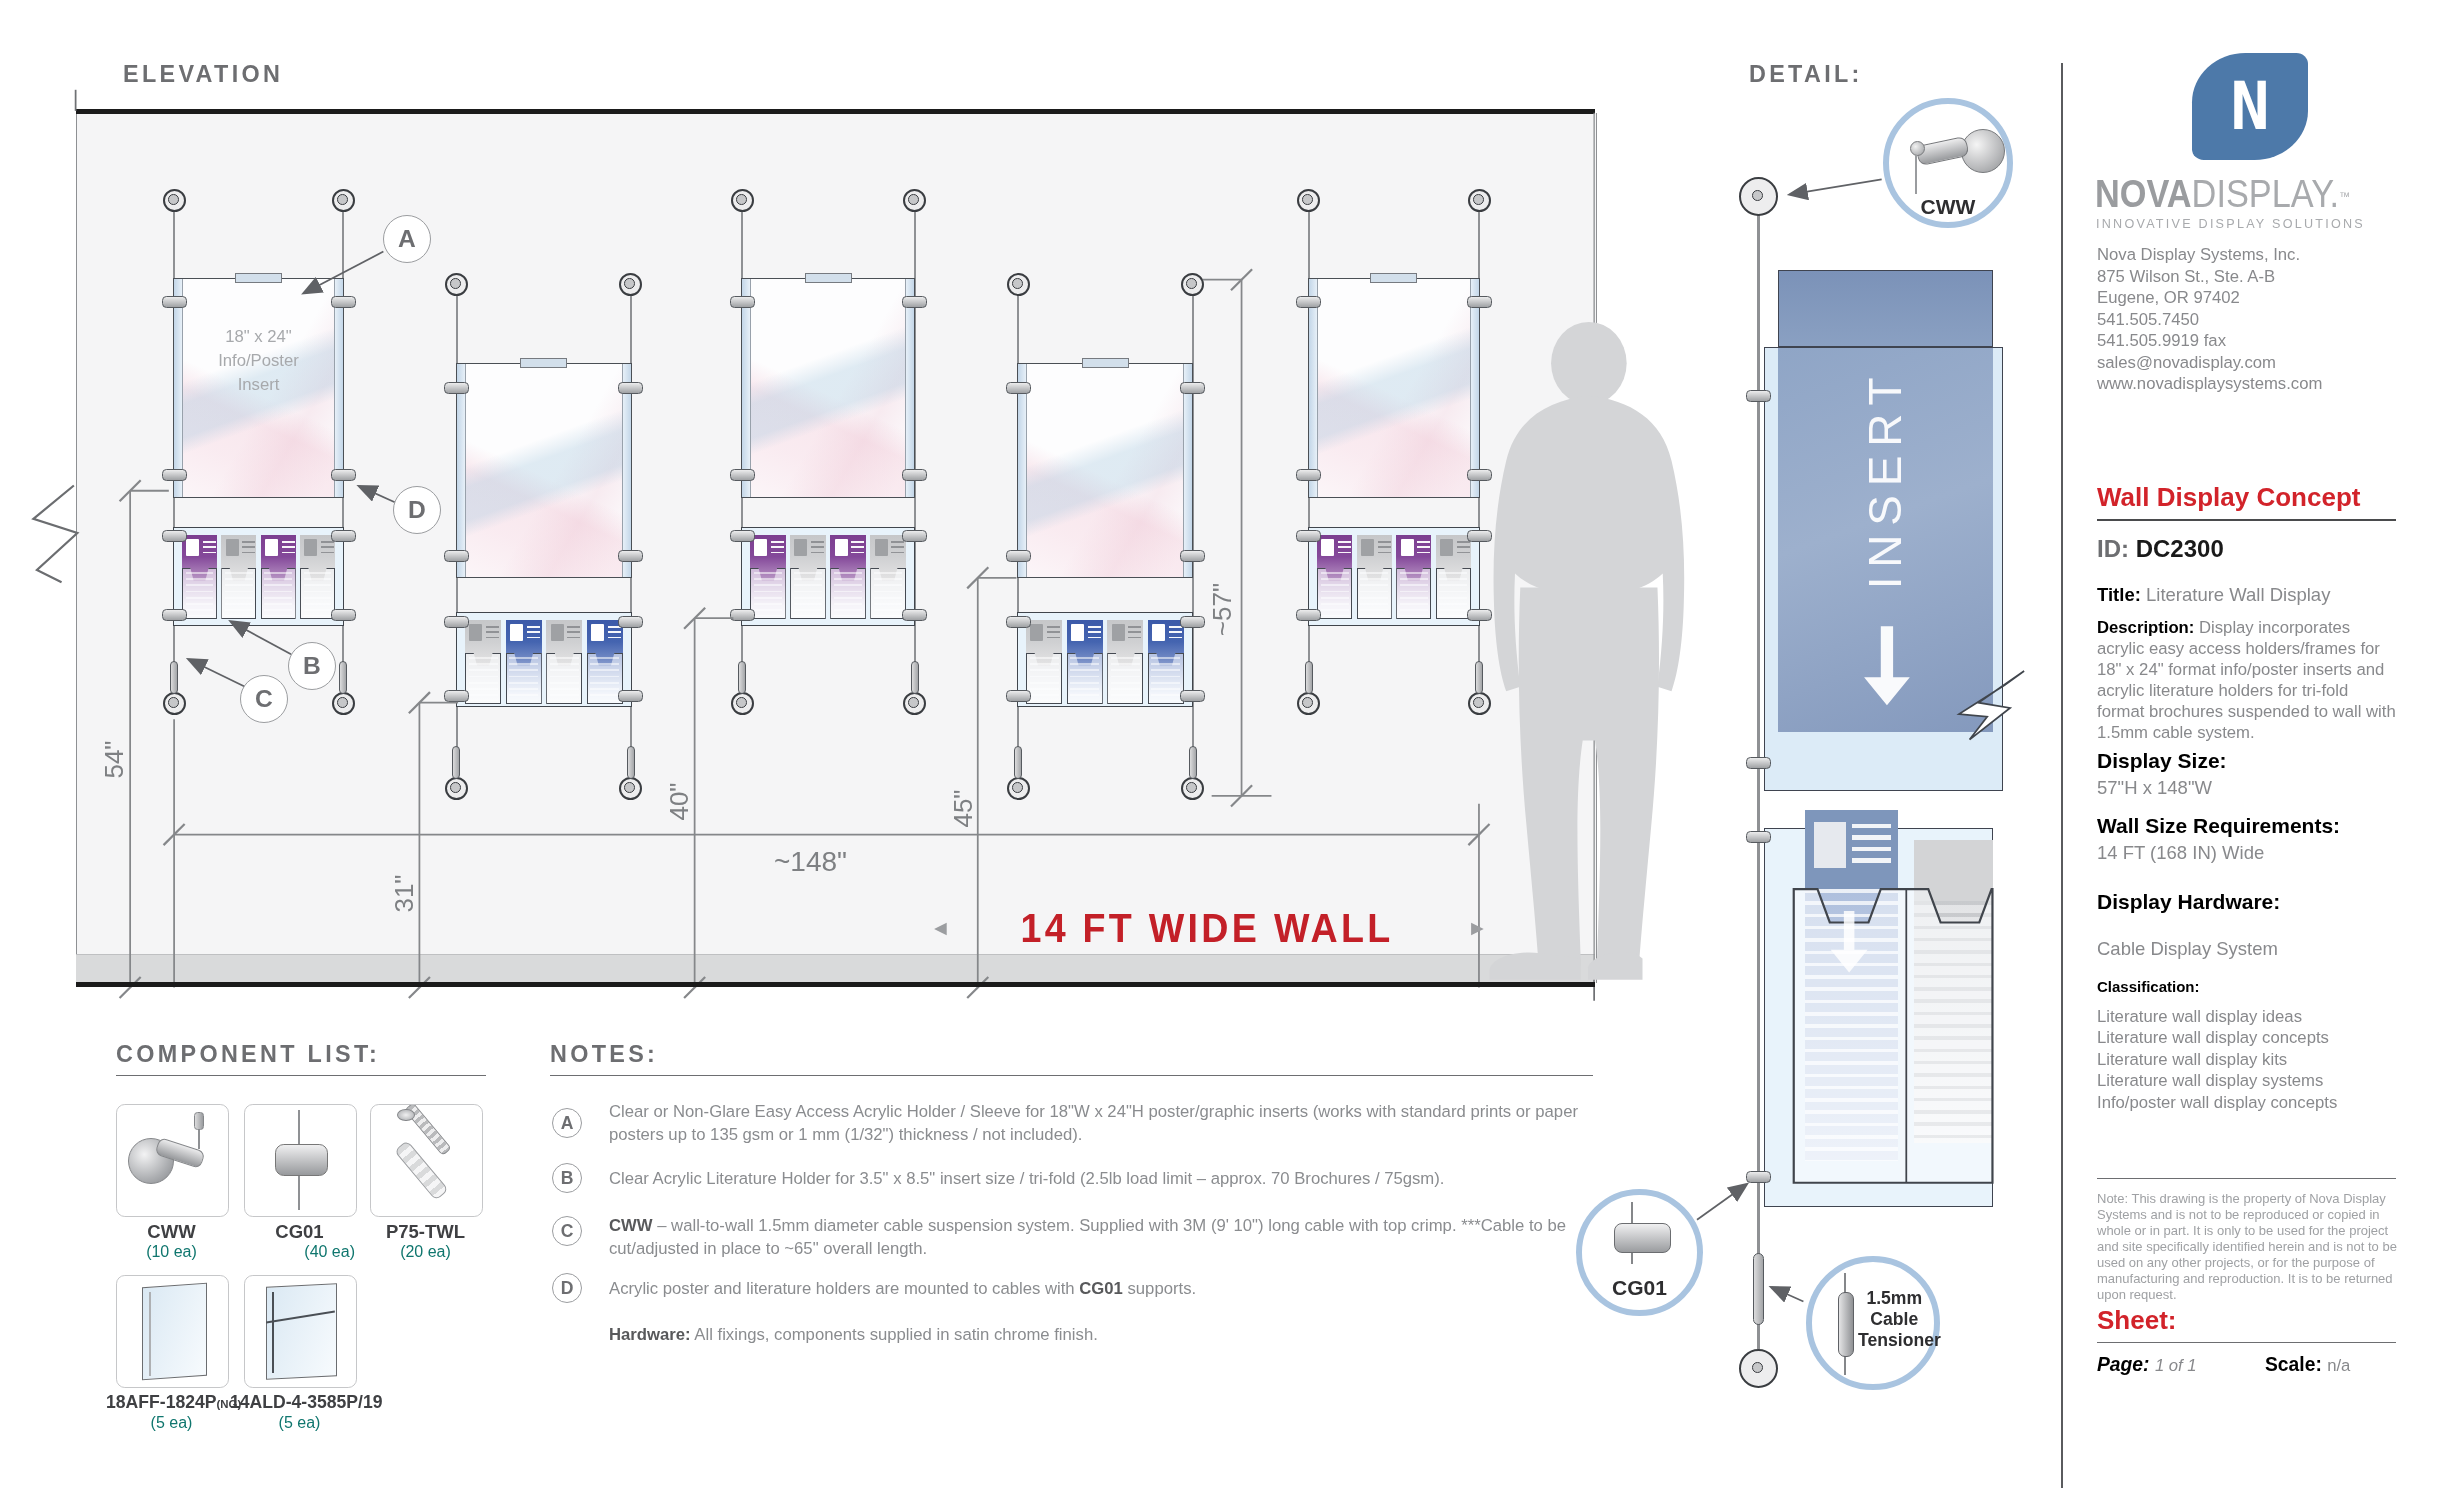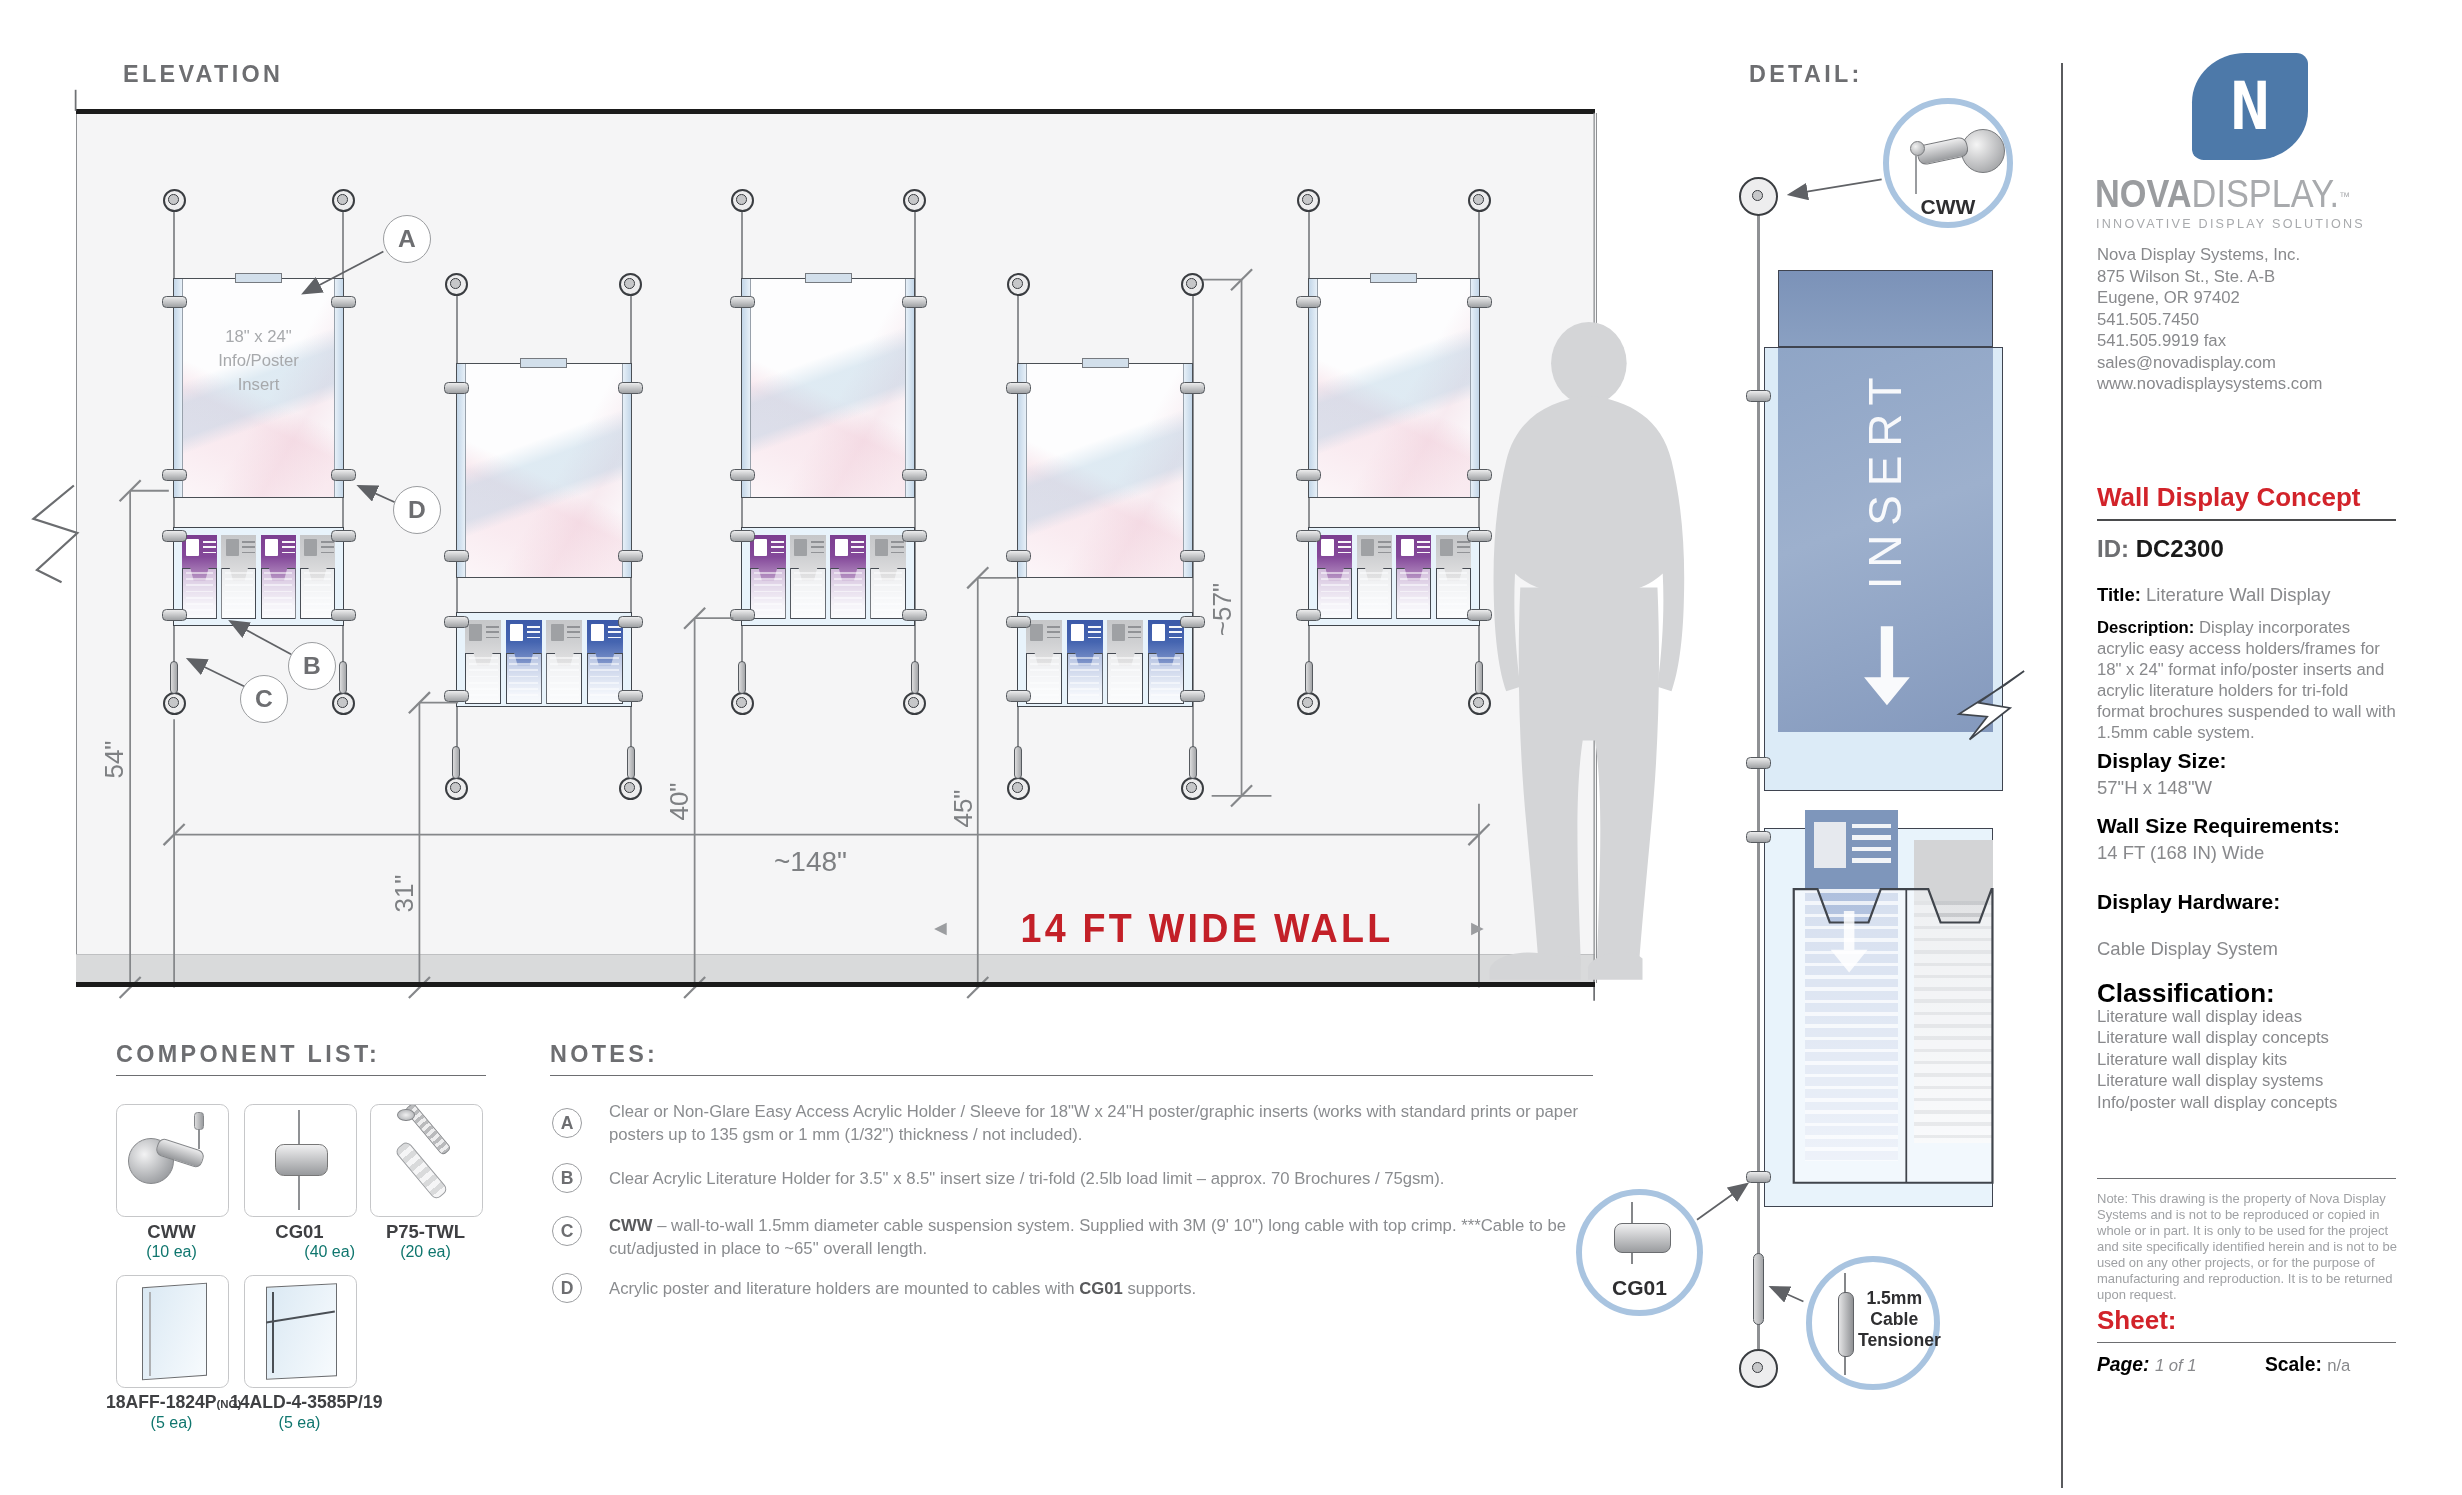--- a/index.html
+++ b/index.html
@@ -507,20 +507,21 @@
   <div class="ncirc" style="left:552px;top:1216px;">
       <span>C</span>
     </div>
   <div class="notetxt" style="left:609px;top:1214px;"><b>CWW</b><span> – wall-to-wall 1.5mm diameter cable suspension system. Supplied with 3M (9' 10") long cable with top crimp. ***Cable to be cut/adjusted in place to ~65" overall length.</span></div>
 
   <div class="ncirc" style="left:552px;top:1273px;">
       <span>D</span>
     </div>
   <div class="notetxt" style="left:609px;top:1277px;"><span>Acrylic poster and literature holders are mounted to cables with </span><b>CG01</b><span> supports.</span></div>
 
+  <div class="notetxt" style="left:609px;top:1323px;"><b>Hardware:</b><span> All fixings, components supplied in satin chrome finish.</span></div>
 
   <div class="abs" id="divider"></div>
 
   <div class="abs" style="left:2192px;top:53px;width:116px;height:107px;background:#4d79a9;border-radius:46% 10% 46% 10%;display:flex;align-items:center;justify-content:center;">
     <span style="color:#fff;font-size:65px;font-weight:bold;font-family:'DejaVu Sans Mono',monospace;">N</span>
   </div>
   <div class="abs" style="left:2095px;top:172px;white-space:nowrap;transform:scaleX(.88);transform-origin:left;">
     <span style="font-size:39px;font-weight:800;color:#9a9c9f;">NOVA</span><span style="font-size:39px;font-weight:400;color:#a8aaad;">DISPLAY.</span><span style="font-size:12.3px;color:#a8aaad;vertical-align:super;">™</span>
   </div>
   <div class="abs" style="left:2096px;top:216px;font-size:13px;letter-spacing:2.3px;color:#a8aaad;white-space:nowrap;transform:scaleX(.97);transform-origin:left;">INNOVATIVE DISPLAY SOLUTIONS</div>
@@ -555,21 +556,21 @@
 
   <div class="abs sideb" style="left:2097px;top:749px;font-size:21px;">Display Size:</div>
   <div class="abs side" style="left:2097px;top:777px;font-size:18.5px;">57"H x 148"W</div>
 
   <div class="abs sideb" style="left:2097px;top:814px;font-size:21px;">Wall Size Requirements:</div>
   <div class="abs side" style="left:2097px;top:842px;font-size:18.5px;">14 FT (168 IN) Wide</div>
 
   <div class="abs sideb" style="left:2097px;top:890px;font-size:21px;">Display Hardware:</div>
   <div class="abs side" style="left:2097px;top:918px;font-size:18.5px;margin-top:20px;">Cable Display System</div>
 
-  <div class="abs sideb" style="left:2097px;top:978px;font-size:26px;">Classification:</div>
+  <div class="abs sideb" style="left:2097px;top:978px;font-size:15px;">Classification:</div>
   <div class="abs side" style="left:2097px;top:1006px;line-height:21.4px;">
     <div>Literature wall display ideas</div>
     <div>Literature wall display concepts</div>
     <div>Literature wall display kits</div>
     <div>Literature wall display systems</div>
     <div>Info/poster wall display concepts</div>
   </div>
 
   <div class="rule" style="left:2097px;top:1178px;width:299px;height:1.3px;background:#6d6e71;"></div>
   <div class="abs" style="left:2097px;top:1191px;width:304px;font-size:13px;line-height:16px;color:#9fa1a4;">Note: This drawing is the property of Nova Display Systems and is not to be reproduced or copied in whole or in part. It is only to be used for the project and site specifically identified herein and is not to be used on any other projects, or for the purpose of manufacturing and reproduction. It is to be returned upon request.</div>

